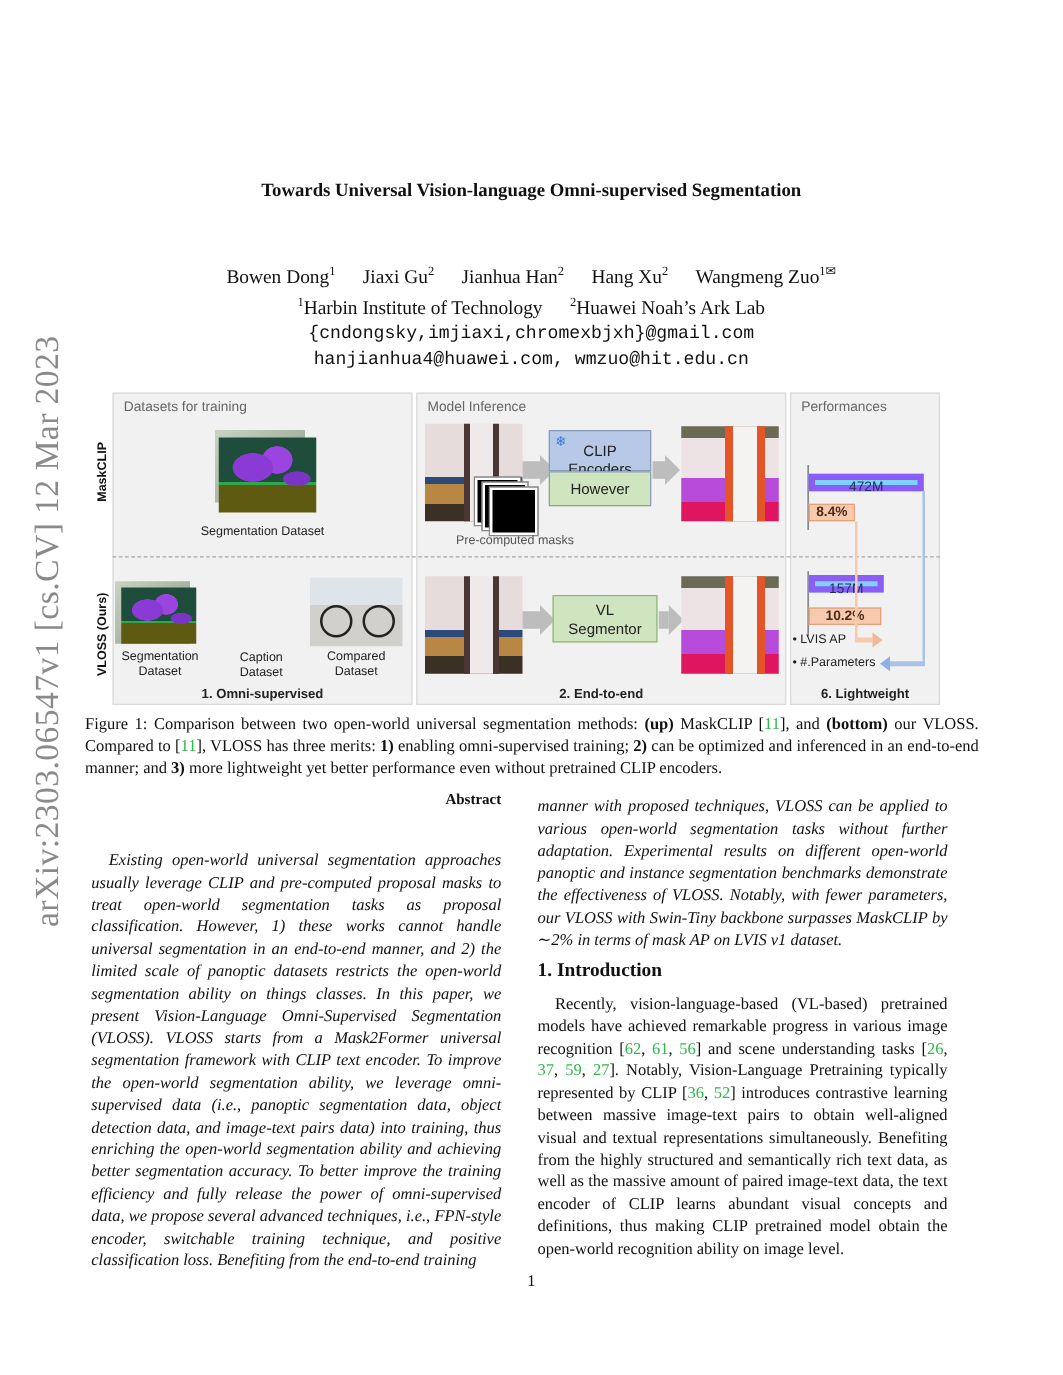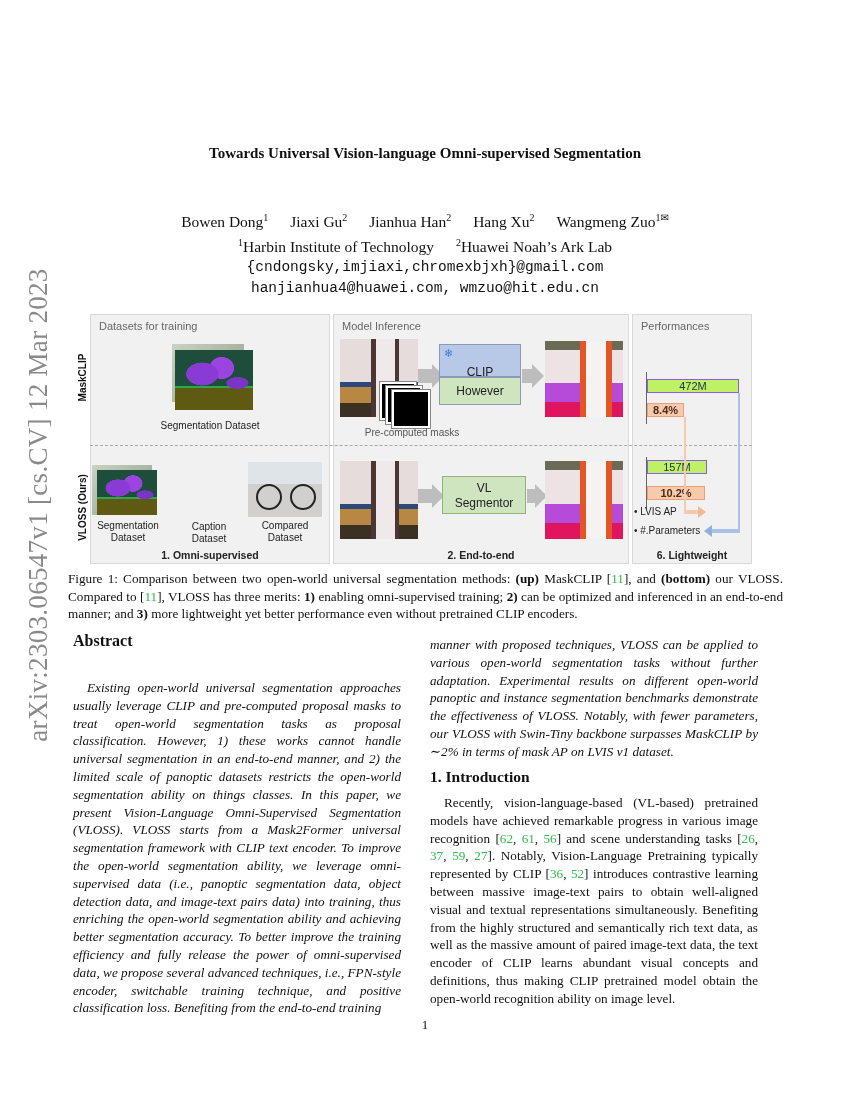--- a/index.html
+++ b/index.html
@@ -34,32 +34,32 @@
       linear-gradient(#6b6b55 0 12%, #eee3e4 12% 55%, #b64bd9 55% 80%, #e0155f 80% 100%); }
   .caption-img { background:linear-gradient(90deg,#e9e9ec,#c7c3c3 60%,#e0e0e4); font-family:"Liberation Serif", serif; font-style:italic; color:#2c3c88; font-size:10px; line-height:12px; padding:3px 4px; box-sizing:border-box; }
   .det-img { background:linear-gradient(#dfe4e8 0 40%,#d2d0cc 40% 100%); }
   .wheel { position:absolute; border:2px solid #222; border-radius:50%; }
   .box { position:absolute; border:1px solid #8a9bb8; box-sizing:border-box; text-align:center; font-size:12px; color:#222; }
   .arrow { position:absolute; width:0; height:0; }
   .arrow-body { position:absolute; background:#bdbdbd; }
   .mask { position:absolute; background:#000; border:2px solid #fff; box-shadow:0 0 0 1px #888; }
 
   .bar { position:absolute; font-size:11px; text-align:center; box-sizing:border-box; }
-  .bar-blue { background:#bef264; border:1px solid #8b5cf6; color:#1d2f55; }
+  .bar-blue { background:#7dd3fc; border:5px solid #8b5cf6; color:#1d2f55; }
   .bar-orange { background:#f7c9ad; border:1px solid #e9a07a; color:#4a2c1a;font-weight:bold; }
   .vline { position:absolute; width:1px; background:#666; }
   .legend { position:absolute; font-size:10px; color:#222; }
 
   .figcap { position:absolute; left:68px; top:570px; width:715px; font-size:13.2px; line-height:17.5px; text-align:justify; }
   .ref { color:#2fb84a; }
 
   .col { position:absolute; font-size:13.2px; line-height:17.8px; text-align:justify; }
   .col.left { left:73px; width:328px; }
   .col.right { left:430px; width:328px; }
-  .abs-title { position:absolute; left:73px; width:328px; top:632px; text-align:left; font-weight:bold; font-size:16px; }
+  .abs-title { position:absolute; left:73px; width:328px; top:632px; text-align:right; font-weight:bold; font-size:12px; }
   .abs-body { top:679px; font-style:italic; text-indent:14px; }
   .abs-cont { top:636px; font-style:italic; }
   .intro-h { position:absolute; left:430px; top:768px; font-weight:bold; font-size:15.5px; }
   .intro-body { top:794px; text-indent:14px; }
   .pagenum { position:absolute; left:0; width:850px; top:1017px; text-align:center; font-size:13px; }
 </style>
 </head>
 <body>
 
 <div class="sidebar-stamp">
@@ -126,21 +126,21 @@
   <div class="img room" style="left:250px;top:25px;width:78px;height:78px;"></div>
   <div class="mask" style="left:290px;top:68px;width:32px;height:34px;"></div>
   <div class="mask" style="left:296px;top:72px;width:32px;height:34px;"></div>
   <div class="mask" style="left:302px;top:76px;width:34px;height:34px;"></div>
   <div class="caption-sm" style="left:262px;top:113px;width:120px;color:#555;">Pre-computed masks</div>
   <div class="arrow-body" style="left:328px;top:55px;width:14px;height:14px;"></div>
   <div class="arrow" style="left:342px;top:50px;border-top:12px solid transparent;border-bottom:12px solid transparent;border-left:12px solid #bdbdbd;"></div>
 
   <div class="box" style="left:349px;top:30px;width:82px;height:33px;background:#b7c9e6;">
     <span style="position:absolute;left:4px;top:2px;color:#3a7bd5;font-size:11px;">❄</span>
-    <div style="line-height:15px;padding-top:20px;text-align:center;">CLIP</div>
+    <div style="line-height:15px;padding-top:9px;text-align:center;">CLIP</div>
     <div style="line-height:13px;">Encoders</div>
   </div>
   <div class="box" style="left:349px;top:63px;width:82px;height:28px;background:#cfe5c0;line-height:26px;">However</div>
 
   <div class="arrow-body" style="left:432px;top:55px;width:10px;height:14px;"></div>
   <div class="arrow" style="left:442px;top:50px;border-top:12px solid transparent;border-bottom:12px solid transparent;border-left:12px solid #bdbdbd;"></div>
   <div class="img room-seg" style="left:455px;top:27px;width:78px;height:76px;"></div>
 
   <div class="img room" style="left:250px;top:147px;width:78px;height:78px;"></div>
   <div class="arrow-body" style="left:328px;top:175px;width:14px;height:14px;"></div>

